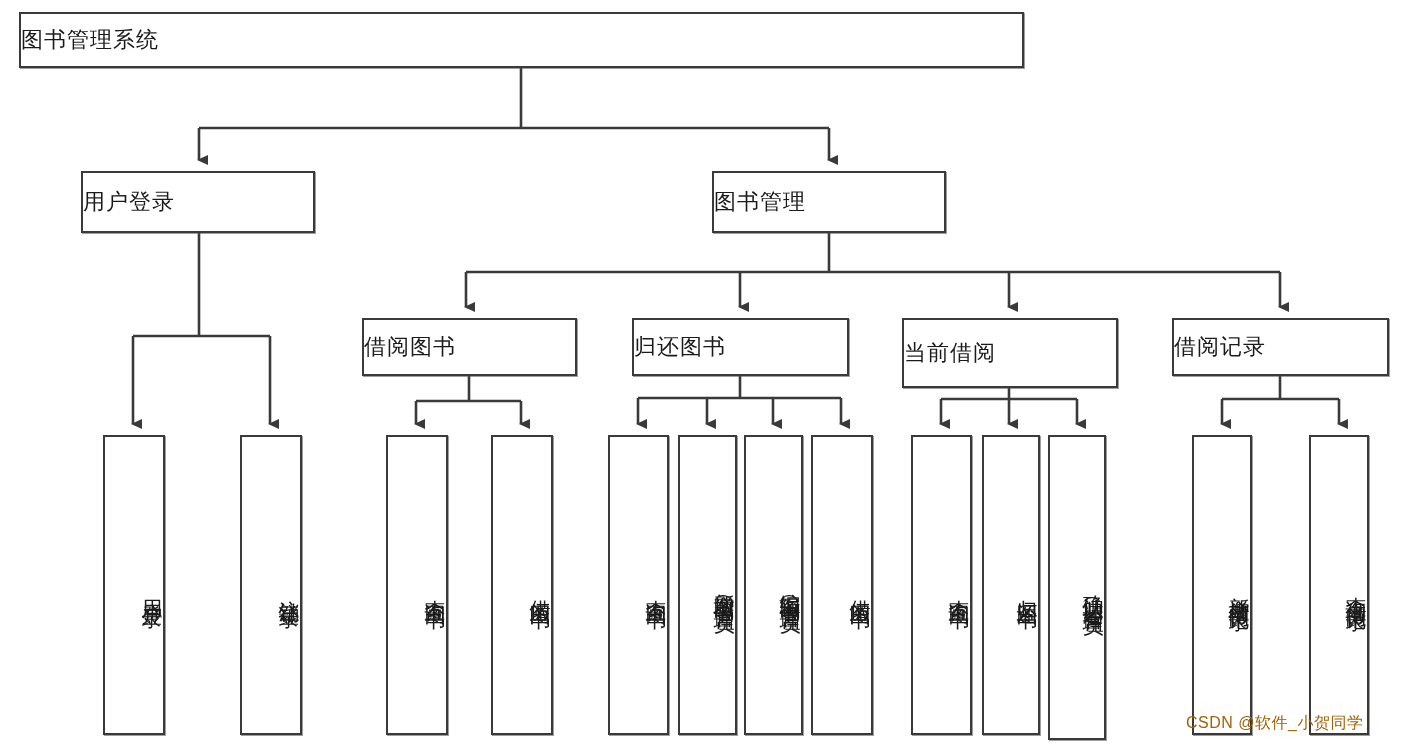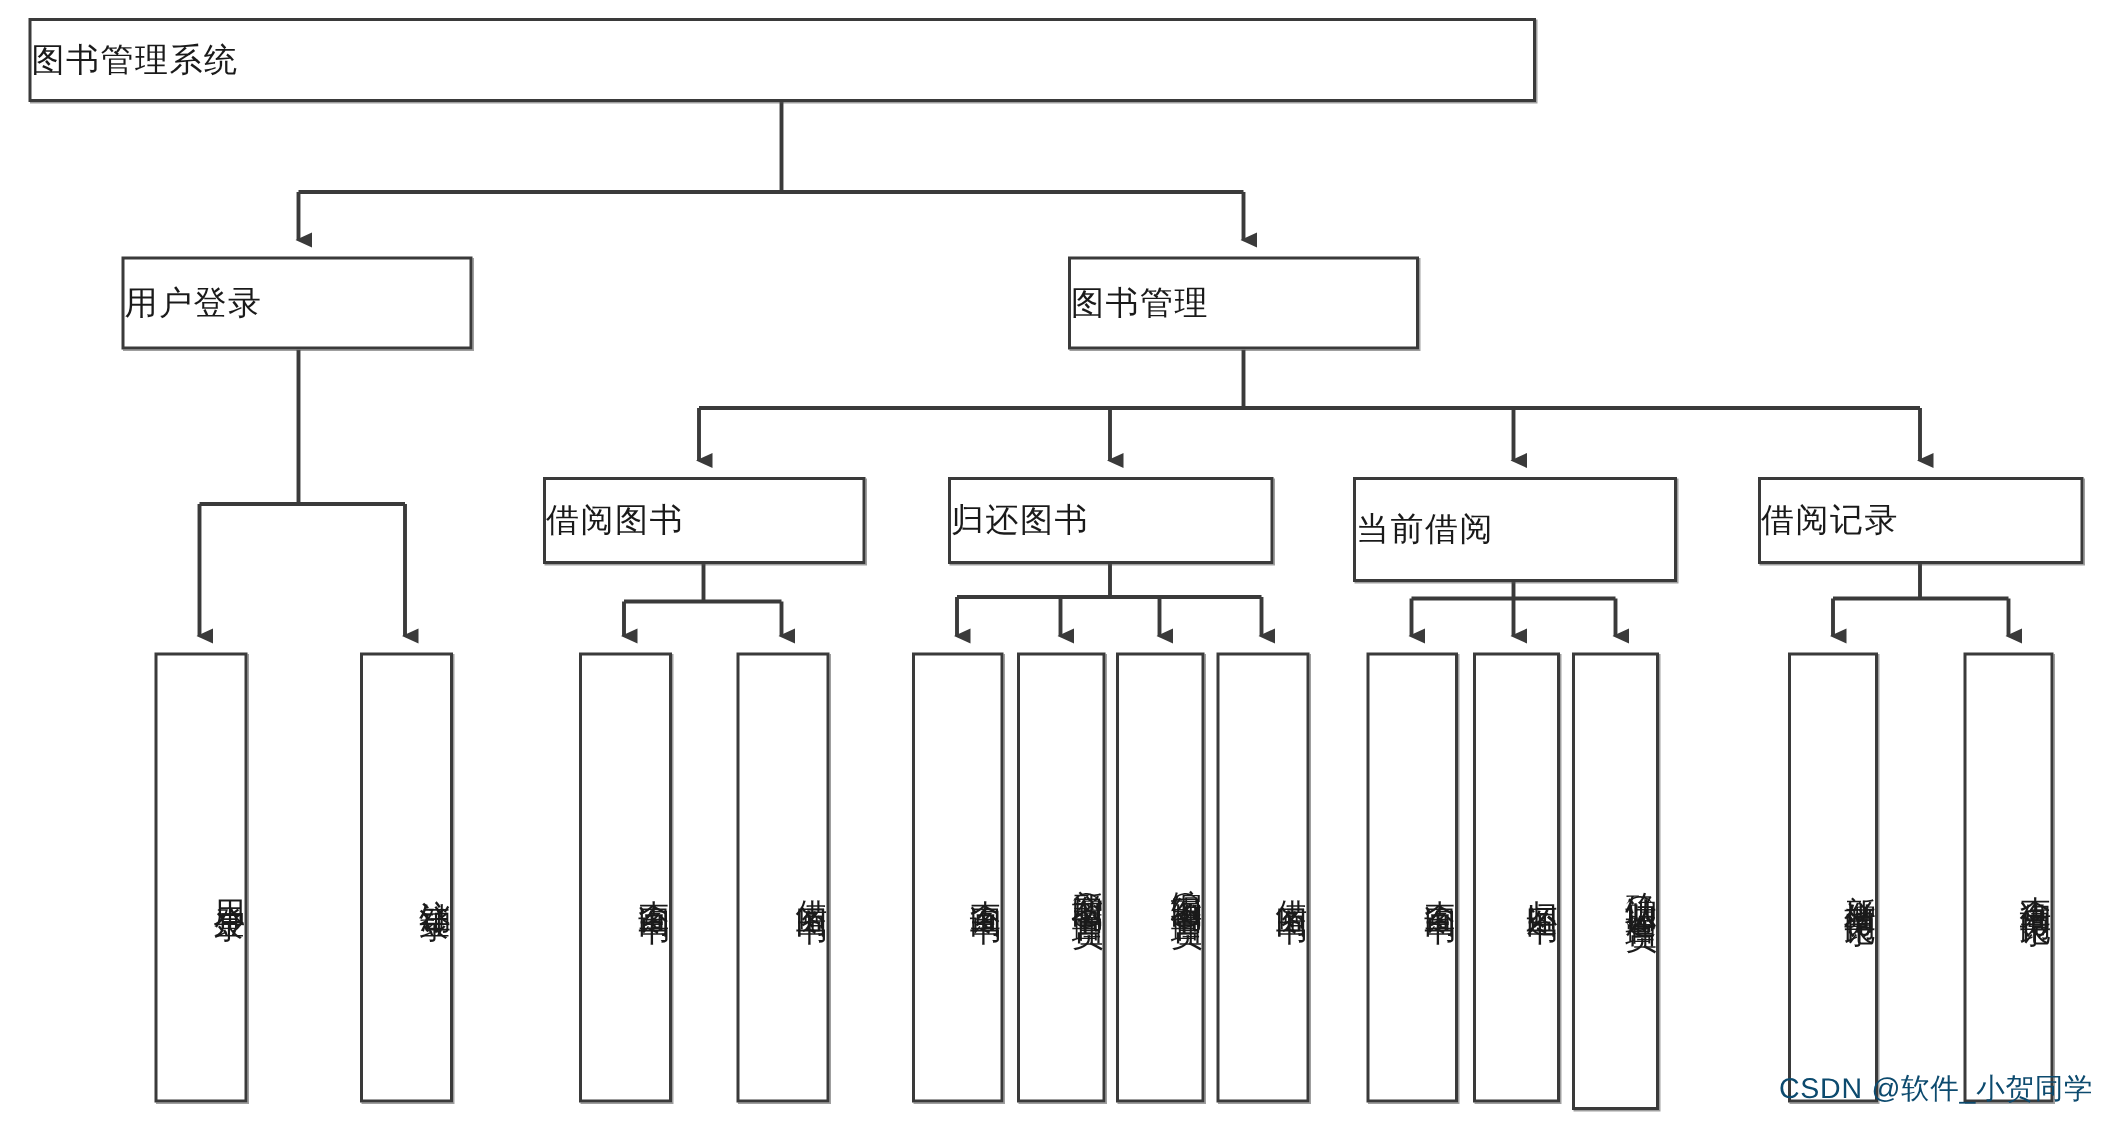--- a/index.html
+++ b/index.html
@@ -40,22 +40,22 @@
     line-height:1;
   }
   .node.v span{
     writing-mode:vertical-rl;
     text-orientation:upright;
     display:block;
   }
   .watermark{
     position:absolute;
     left:1186px;top:713px;
-    font-size:19px;
-    color:#0c4a6e;
+    font-size:16px;
+    color:#a16207;
     white-space:nowrap;
     letter-spacing:.5px;
   }
 </style>
 </head>
 <body>
 
 <div id="canvas">
 
   <svg class="links" viewBox="0 0 1405 747" xmlns="http://www.w3.org/2000/svg">

